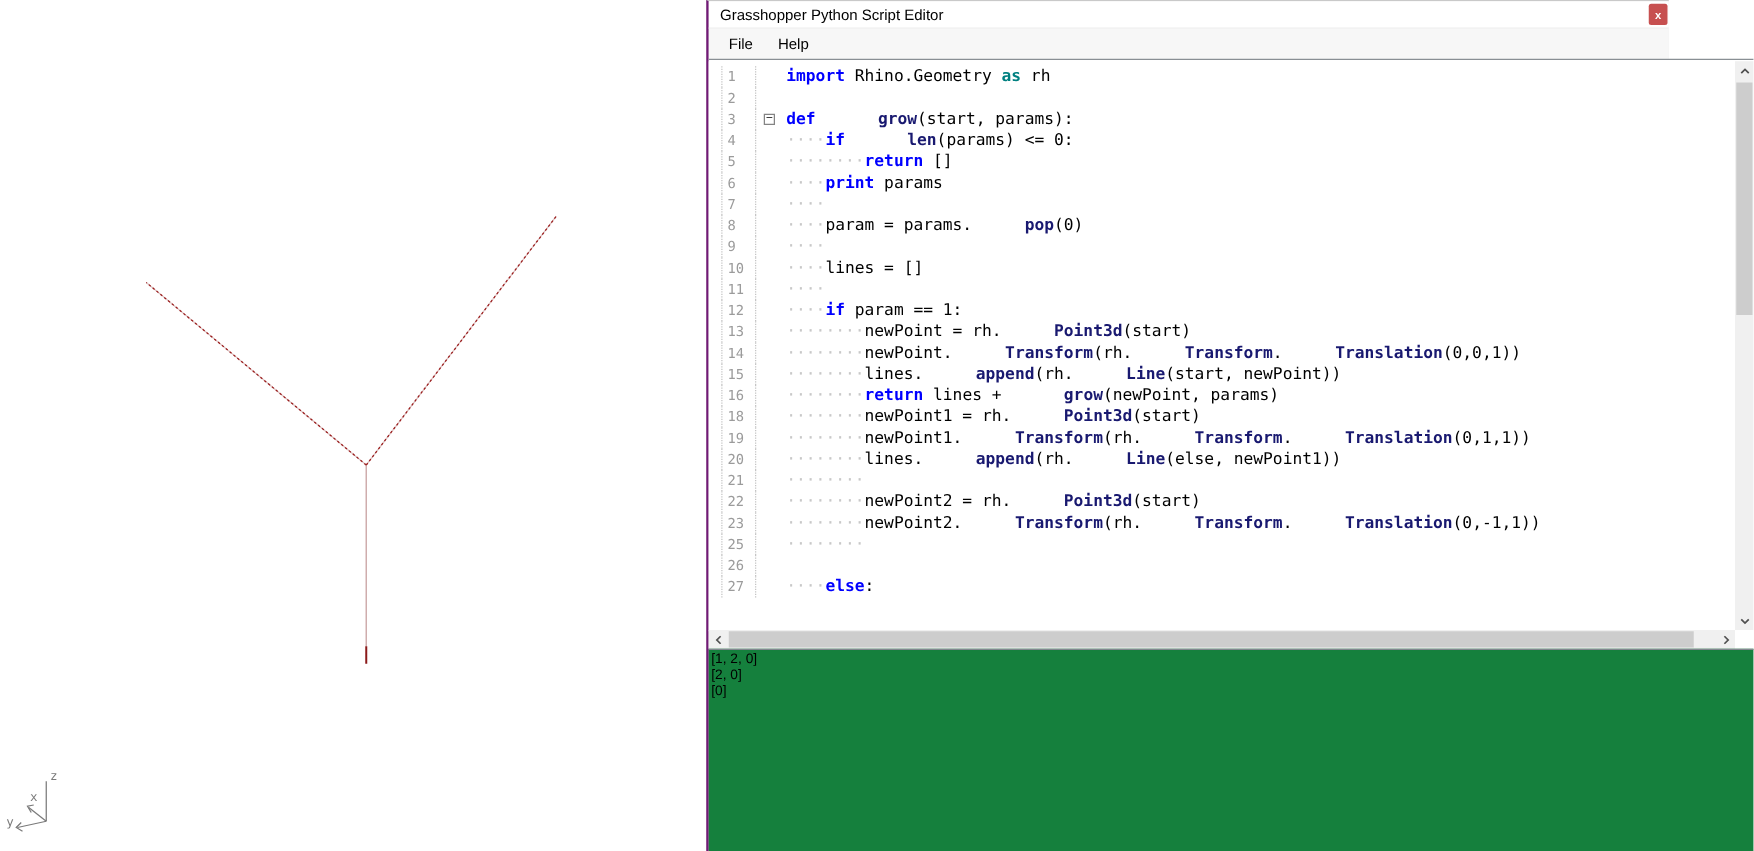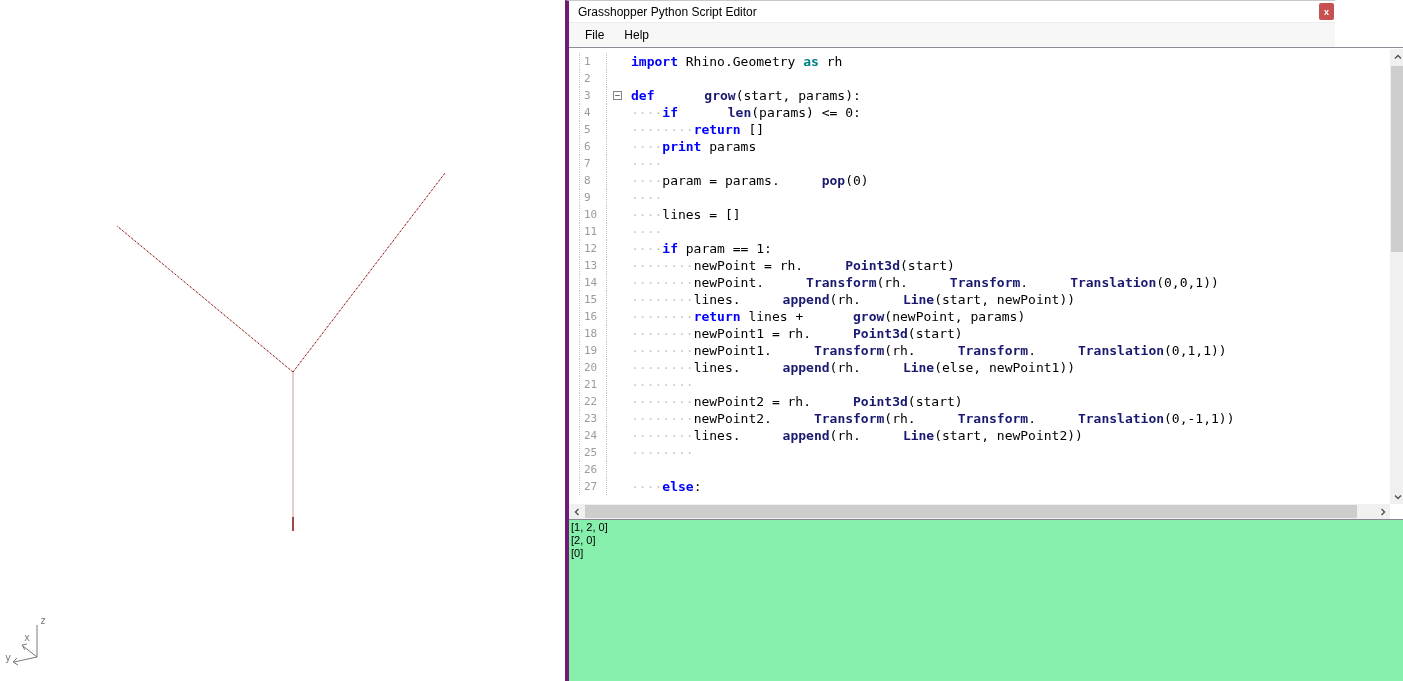--- a/index.html
+++ b/index.html
@@ -9,21 +9,21 @@
     background:#ffffff; font-family:"Liberation Sans", sans-serif;
   }
 
   
   .viewport { position:absolute; left:0; top:0; width:565px; height:681px; background:#fff; }
   .viewport svg { display:block; }
 
   
   .window {
     position:absolute; left:565px; top:0; width:770px; height:681px;
-    border-left:4px solid #701a75; border-top:1px solid #c9c9c9;
+    border-left:2px solid #701a75; border-top:1px solid #c9c9c9;
     background:#f0f0f0;
   }
   .titlebar {
     position:absolute; left:0; top:0; right:0; height:22px; background:#ffffff;
     border-bottom:1px solid #ededed;
   }
   .title { position:absolute; left:9px; top:4px; font-size:12px; color:#000; white-space:nowrap; }
   .closebtn {
     position:absolute; right:1px; top:2px; width:15px; height:17px;
     background:var(--close_btn); color:#fff; font-size:9px; font-weight:bold;
@@ -70,21 +70,21 @@
   .hscroll { position:absolute; left:0; bottom:0; width:821px; height:15px; background:#f0f0f0; }
   .hthumb  { position:absolute; left:16px; top:1px; width:772px; height:13px; background:#cdcdcd; }
   .sbtn { position:absolute; width:15px; height:15px; display:flex; align-items:center; justify-content:center; }
   .sbtn svg { display:block; }
   .sb-up{ top:0; left:0; } .sb-dn{ bottom:0; left:0; }
   .sb-lt{ left:0; top:0; } .sb-rt{ right:0; top:0; }
 
   
   .outputpanel {
     position:absolute; left:0; top:518px; width:836px; height:162px;
-    background:#86efac; border-top:1px solid #828790;
+    background:#15803d; border-top:1px solid #828790;
     padding:1px 0 8px 2px; font-size:11px; line-height:13px; color:#000;
     font-family:"Liberation Sans", sans-serif;
   }
   .outline { white-space:pre; }
 </style>
 </head>
 <body>
 
 <div id="stage">
 
@@ -146,21 +146,20 @@
           <div class="crow"><span class="ln">13</span><span class="fm"></span><span class="codeline"><span class="seg-w">········</span><span class="seg-n">newPoint = rh.</span><span class="seg-m">Point3d</span><span class="seg-n">(start)</span></span></div>
           <div class="crow"><span class="ln">14</span><span class="fm"></span><span class="codeline"><span class="seg-w">········</span><span class="seg-n">newPoint.</span><span class="seg-m">Transform</span><span class="seg-n">(rh.</span><span class="seg-m">Transform</span><span class="seg-n">.</span><span class="seg-m">Translation</span><span class="seg-n">(0,0,1))</span></span></div>
           <div class="crow"><span class="ln">15</span><span class="fm"></span><span class="codeline"><span class="seg-w">········</span><span class="seg-n">lines.</span><span class="seg-m">append</span><span class="seg-n">(rh.</span><span class="seg-m">Line</span><span class="seg-n">(start, newPoint))</span></span></div>
           <div class="crow"><span class="ln">16</span><span class="fm"></span><span class="codeline"><span class="seg-w">········</span><span class="seg-k">return</span><span class="seg-n"> lines + </span><span class="seg-m">grow</span><span class="seg-n">(newPoint, params)</span></span></div>
           <div class="crow"><span class="ln">18</span><span class="fm"></span><span class="codeline"><span class="seg-w">········</span><span class="seg-n">newPoint1 = rh.</span><span class="seg-m">Point3d</span><span class="seg-n">(start)</span></span></div>
           <div class="crow"><span class="ln">19</span><span class="fm"></span><span class="codeline"><span class="seg-w">········</span><span class="seg-n">newPoint1.</span><span class="seg-m">Transform</span><span class="seg-n">(rh.</span><span class="seg-m">Transform</span><span class="seg-n">.</span><span class="seg-m">Translation</span><span class="seg-n">(0,1,1))</span></span></div>
           <div class="crow"><span class="ln">20</span><span class="fm"></span><span class="codeline"><span class="seg-w">········</span><span class="seg-n">lines.</span><span class="seg-m">append</span><span class="seg-n">(rh.</span><span class="seg-m">Line</span><span class="seg-n">(else, newPoint1))</span></span></div>
           <div class="crow"><span class="ln">21</span><span class="fm"></span><span class="codeline"><span class="seg-w">········</span></span></div>
           <div class="crow"><span class="ln">22</span><span class="fm"></span><span class="codeline"><span class="seg-w">········</span><span class="seg-n">newPoint2 = rh.</span><span class="seg-m">Point3d</span><span class="seg-n">(start)</span></span></div>
           <div class="crow"><span class="ln">23</span><span class="fm"></span><span class="codeline"><span class="seg-w">········</span><span class="seg-n">newPoint2.</span><span class="seg-m">Transform</span><span class="seg-n">(rh.</span><span class="seg-m">Transform</span><span class="seg-n">.</span><span class="seg-m">Translation</span><span class="seg-n">(0,-1,1))</span></span></div>
-          <div class="crow"><span class="ln">24</span><span class="fm"></span><span class="codeline"><span class="seg-w">········</span><span class="seg-n">lines.</span><span class="seg-m">append</span><span class="seg-n">(rh.</span><span class="seg-m">Line</span><span class="seg-n">(start, newPoint2))</span></span></div>
           <div class="crow"><span class="ln">25</span><span class="fm"></span><span class="codeline"><span class="seg-w">········</span></span></div>
           <div class="crow"><span class="ln">26</span><span class="fm"></span></div>
           <div class="crow"><span class="ln">27</span><span class="fm"></span><span class="codeline"><span class="seg-w">····</span><span class="seg-k">else</span><span class="seg-n">:</span></span></div>
         </div>
 
       <div class="vscroll">
         <span class="sbtn sb-up">
           <svg width="10" height="10">
               <polyline points="2,6.5 5,3.5 8,6.5" fill="none" stroke="#505050" stroke-width="1.4"></polyline>
             </svg>

